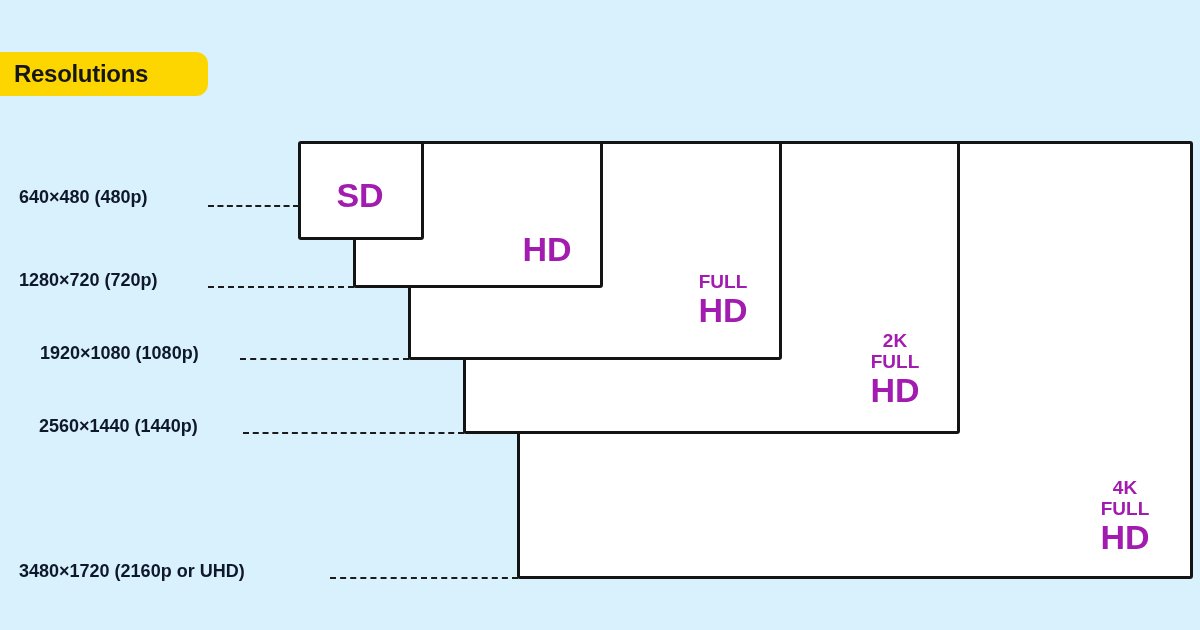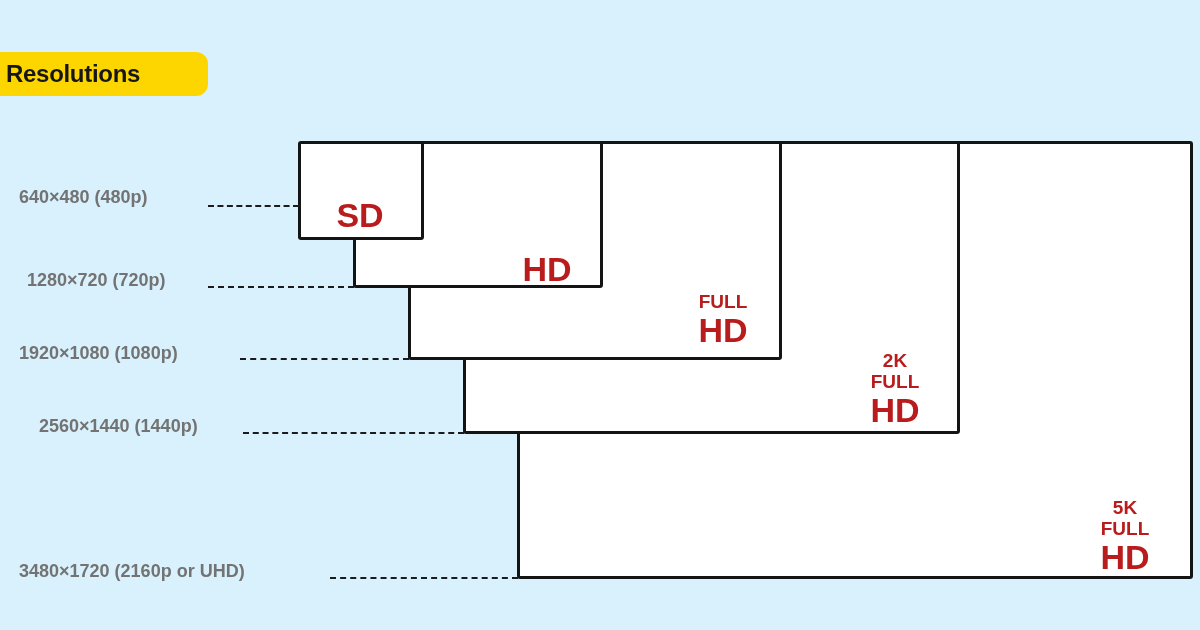--- a/index.html
+++ b/index.html
@@ -9,50 +9,49 @@
       position:relative;
       font-family:"Liberation Sans", "DejaVu Sans", sans-serif;
       color:#1a1a1a;
     }
     .title-badge {
       position:absolute; left:0; top:52px;
       width:208px; height:44px;
       background:#fdd600;
       border-radius:0 12px 12px 0;
       box-sizing:border-box;
-      padding-left:6px;
+      padding-left:14px;
       display:flex; align-items:center;
       font-weight:700; font-size:24px; letter-spacing:-0.3px;
       color:#161616;
     }
     .res-label {
       position:absolute; left:19px;
       font-weight:700; font-size:18px;
       white-space:nowrap;
-      color:#737373;
+      color:#0f172a;
       transform:translateY(-50%);
     }
     .dash {
       position:absolute; height:0;
       border-top:2px dashed #1b1b1b;
     }
     .box {
       position:absolute;
       background:#ffffff;
       border:3px solid #141414;
       border-radius:3px;
       box-sizing:border-box;
     }
     .box-label {
       position:absolute;
       text-align:center;
       font-weight:700;
-      color:#b91c1c;
+      color:#a21caf;
       line-height:1;
-      margin-top:20px;
     }
     .box-label .small { display:block; font-size:19px; margin-bottom:2px; }
     .box-label .big { display:block; font-size:34px; }
   </style>
 </head>
 <body>
 
 <div class="title-badge">
   <span>Resolutions</span>
 </div>
@@ -76,31 +75,31 @@
   <span class="big">HD</span>
 </div>
 
 <div class="box-label" style="left:850px; top:331px; width:90px;">
   <span class="small">2K</span>
   <span class="small">FULL</span>
   <span class="big">HD</span>
 </div>
 
 <div class="box-label" style="left:1078px; top:478px; width:94px;">
-  <span class="small">5K</span>
+  <span class="small">4K</span>
   <span class="small">FULL</span>
   <span class="big">HD</span>
 </div>
 
 <div class="res-label" style="top:197px;">640×480 (480p)</div>
 <div class="dash" style="left:208px; top:205px; width:91px;"></div>
 
-<div class="res-label" style="top:280px;margin-left:8px;">1280×720 (720p)</div>
+<div class="res-label" style="top:280px;">1280×720 (720p)</div>
 <div class="dash" style="left:208px; top:286px; width:146px;"></div>
 
-<div class="res-label" style="top:353px;">1920×1080 (1080p)</div>
+<div class="res-label" style="top:353px;margin-left:21px;">1920×1080 (1080p)</div>
 <div class="dash" style="left:240px; top:358px; width:169px;"></div>
 
 <div class="res-label" style="top:426px;margin-left:20px;">2560×1440 (1440p)</div>
 <div class="dash" style="left:243px; top:432px; width:221px;"></div>
 
 <div class="res-label" style="top:571px;">3480×1720 (2160p or UHD)</div>
 <div class="dash" style="left:330px; top:577px; width:188px;"></div>
 
 </body></html>

